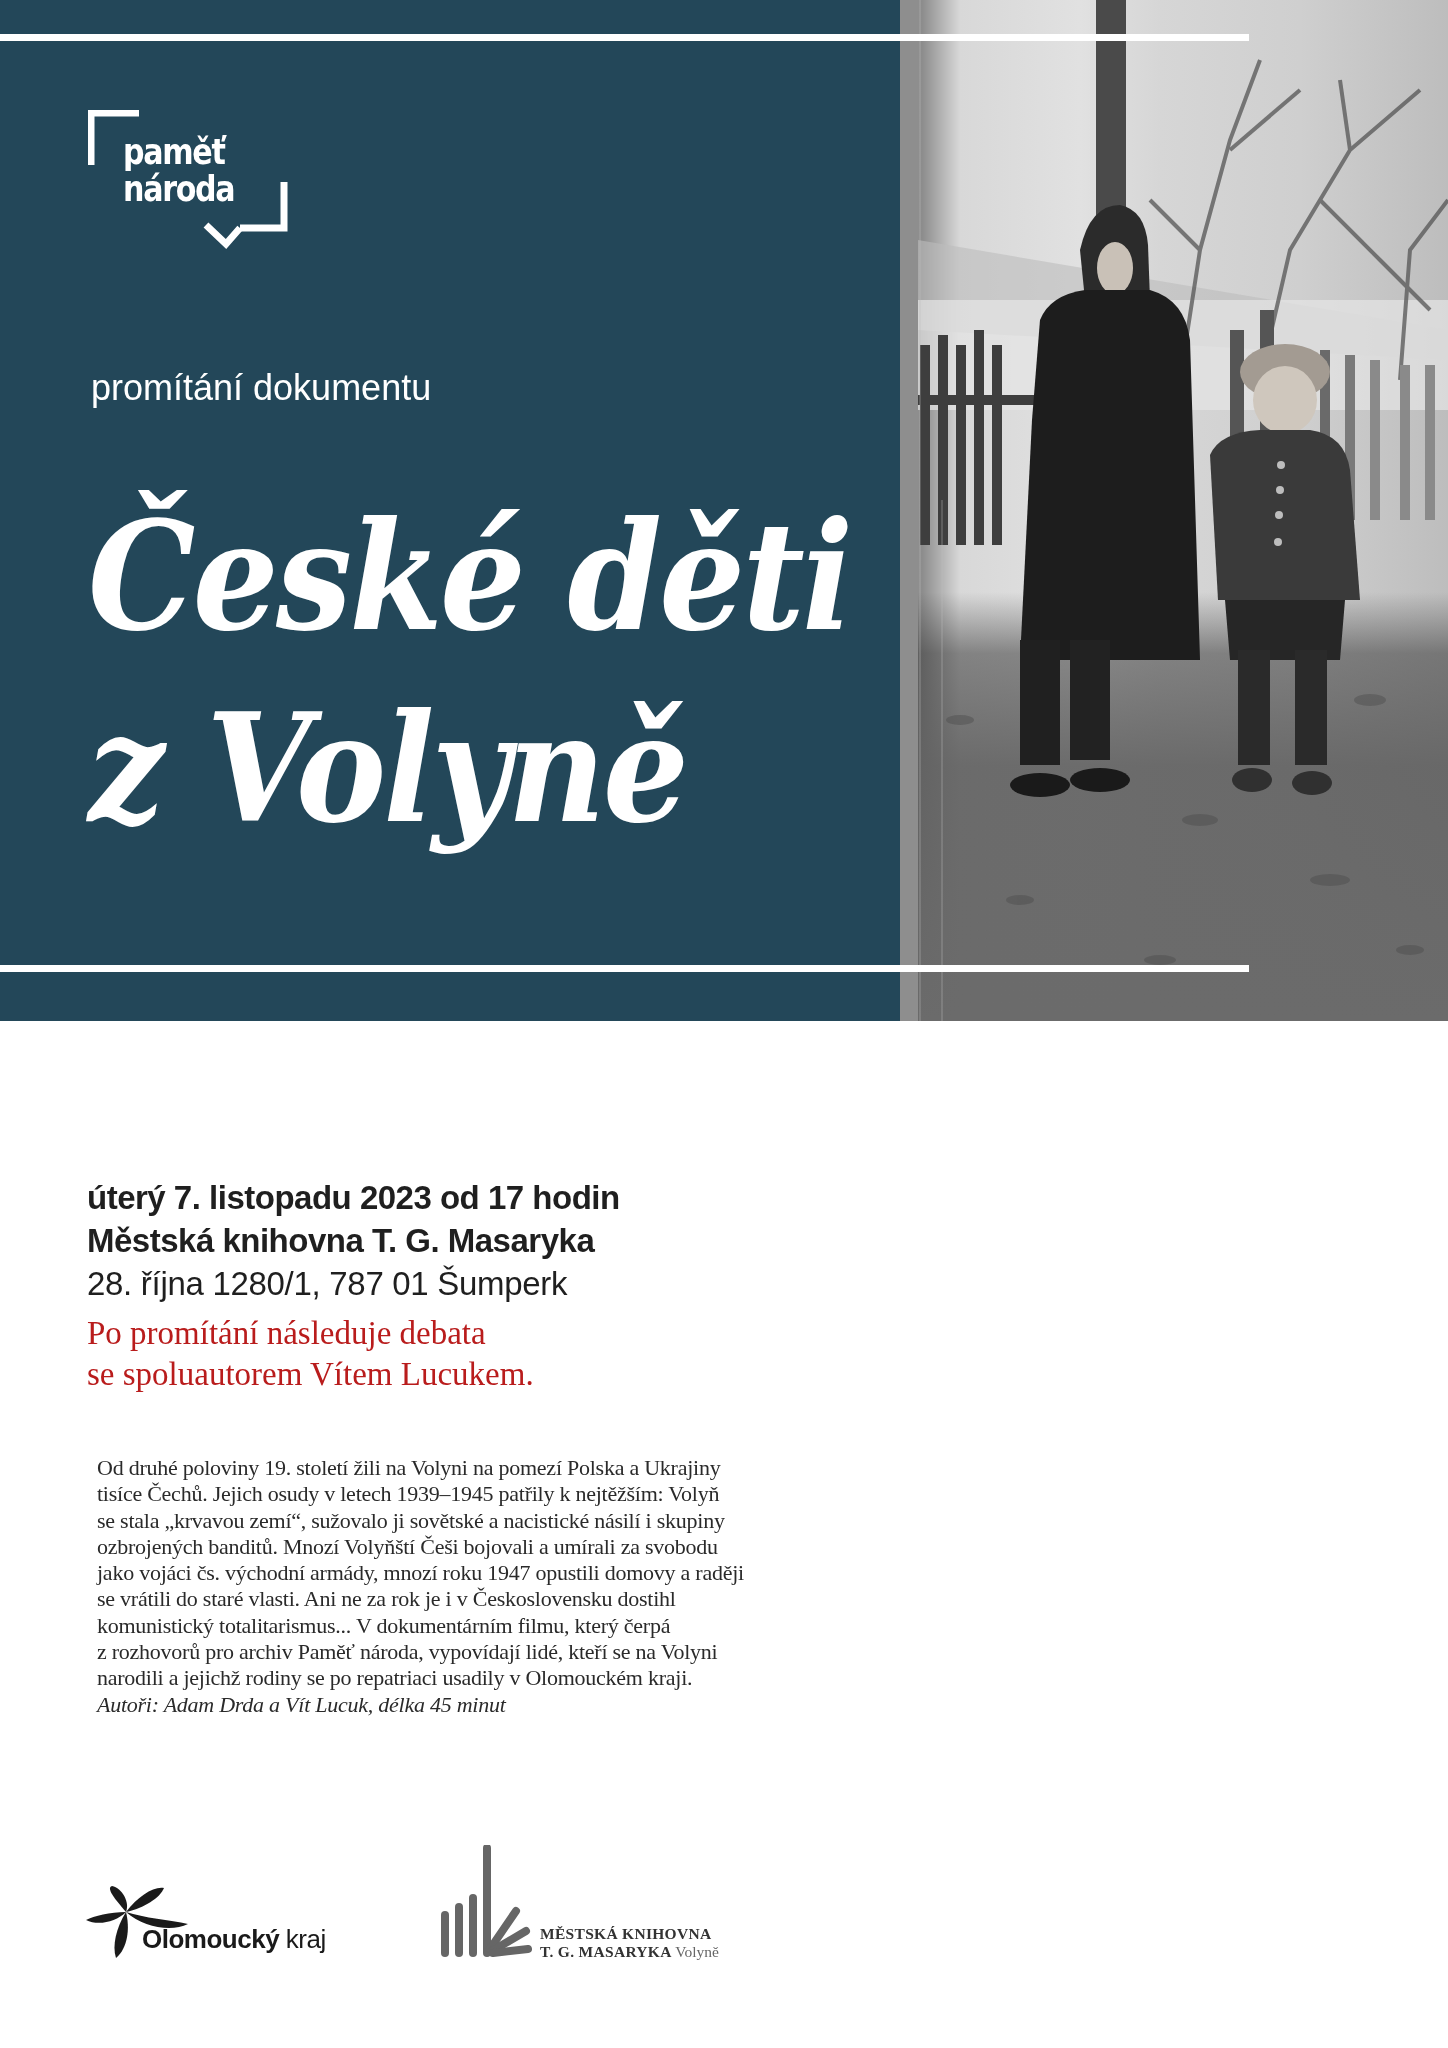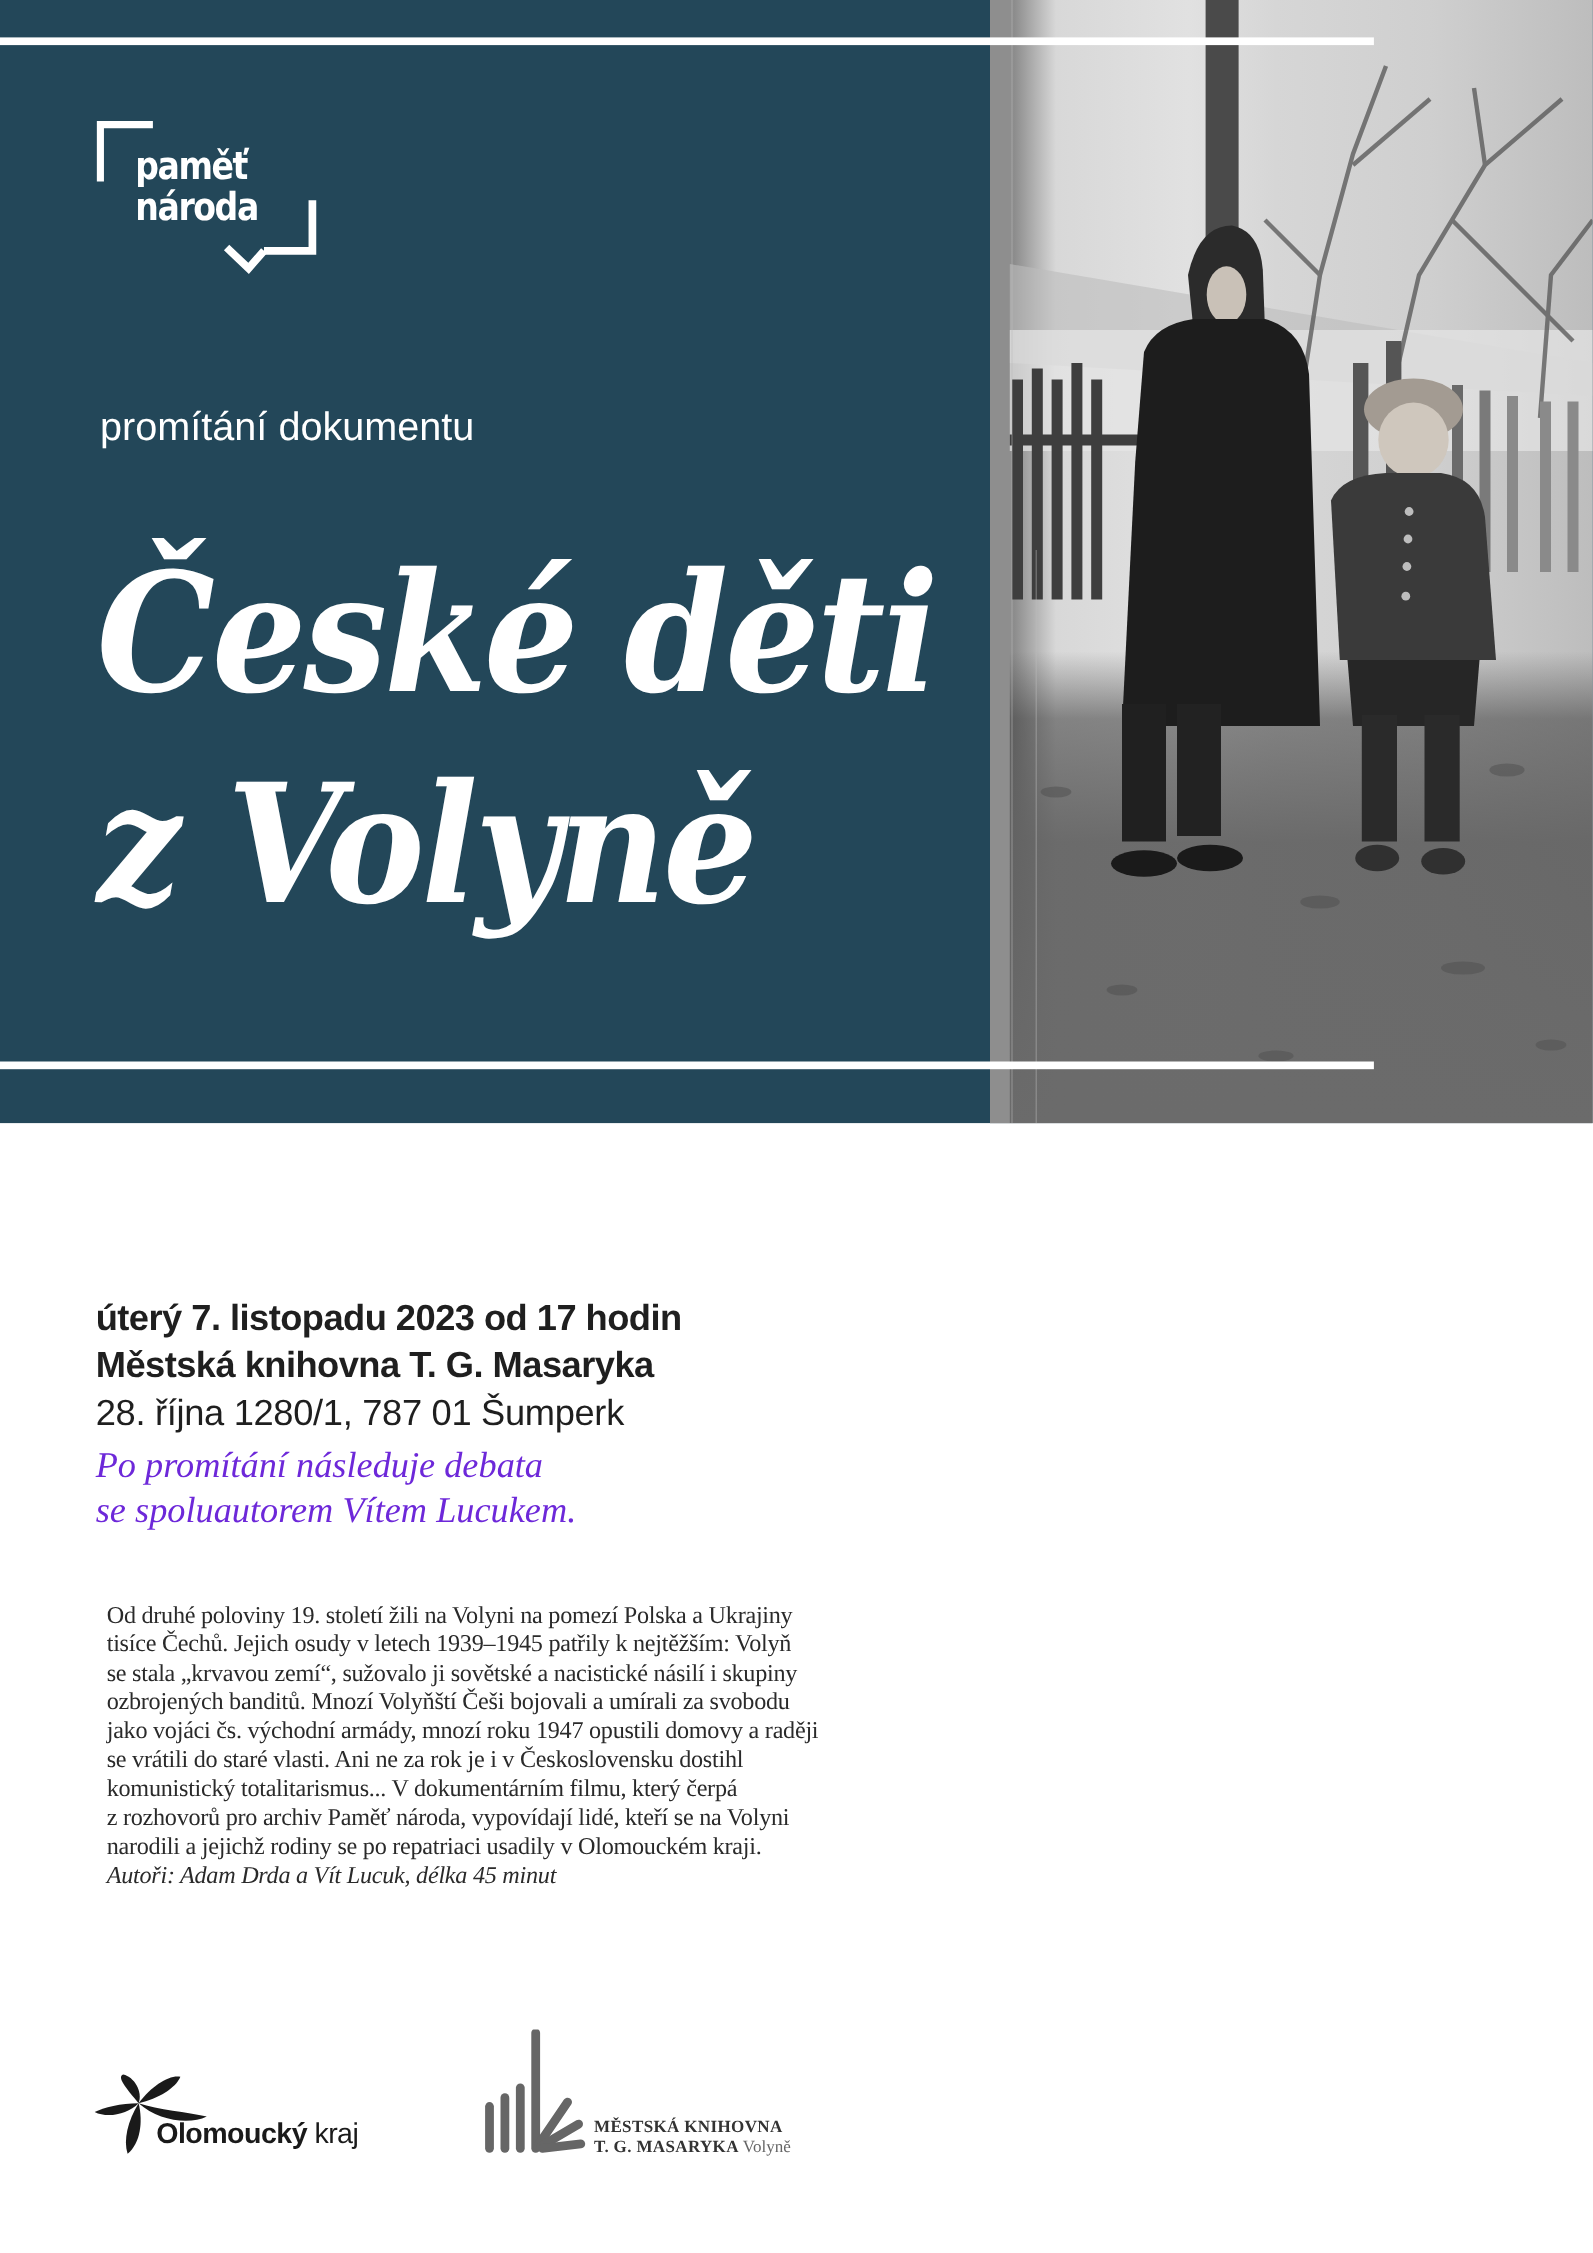--- a/index.html
+++ b/index.html
@@ -46,22 +46,22 @@
     white-space: nowrap;
   }
 
   .event {
     position: absolute; left: 87px; top: 1132px; color: #1f1f1f;
     font-size: 33px; line-height: 43px; font-family: Liberation Sans, sans-serif; margin-top: 44px;
   }
   .event .strong { font-weight: bold; letter-spacing: -0.5px; }
   .event .addr { letter-spacing: -0.3px; }
   .note {
-    position: absolute; left: 87px; top: 1313px; color: #6d28d9;
-    font-family: "Liberation Serif", serif; font-style: italic;
+    position: absolute; left: 87px; top: 1313px; color: #b91c1c;
+    font-family: "Liberation Serif", serif; 
     font-size: 33px; line-height: 41px;
   }
   .body-text {
     position: absolute; left: 97px; top: 1455px; width: 820px; color: #2a2a2a;
     font-family: "Liberation Serif", serif; font-size: 22px; line-height: 26.3px;
   }
   .body-text .line { white-space: nowrap; display: block; letter-spacing: -0.25px; }
   .body-text .credit { font-style: italic; font-family: Liberation Serif, serif; }
 
   .footer-olomouc { position: absolute; left: 86px; top: 1884px; width: 260px; height: 78px; }

